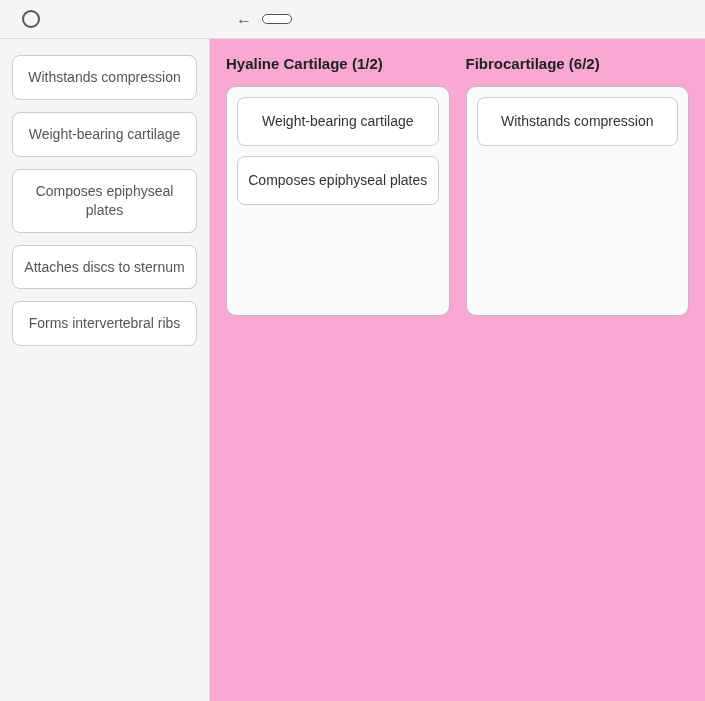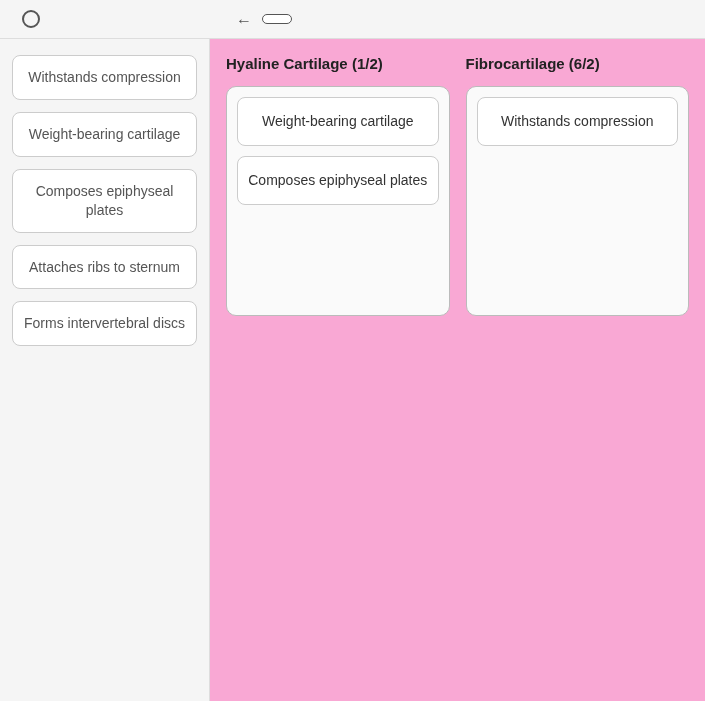--- a/index.html
+++ b/index.html
@@ -173,22 +173,22 @@
     <button class="reset-btn"></button>
   </div>
 </div>
 
 <div class="main-container">
   <div class="sidebar">
 
   <div class="label-card">Withstands compression</div>
       <div class="label-card">Weight-bearing cartilage</div>
       <div class="label-card">Composes epiphyseal plates</div>
-      <div class="label-card">Attaches ribs to sternum</div>
-      <div class="label-card">Forms intervertebral discs</div>
+      <div class="label-card">Attaches discs to sternum</div>
+      <div class="label-card">Forms intervertebral ribs</div>
     </div>
 
   <div class="dropzones-area">
     <div class="dropzones-row">
 
     <div class="dropzone-column">
           <div class="dropzone-title">Hyaline Cartilage (1/2)</div>
           <div class="dropzone-container">
             <div class="dropped-card">Weight-bearing cartilage</div>
             <div class="dropped-card">Composes epiphyseal plates</div>

